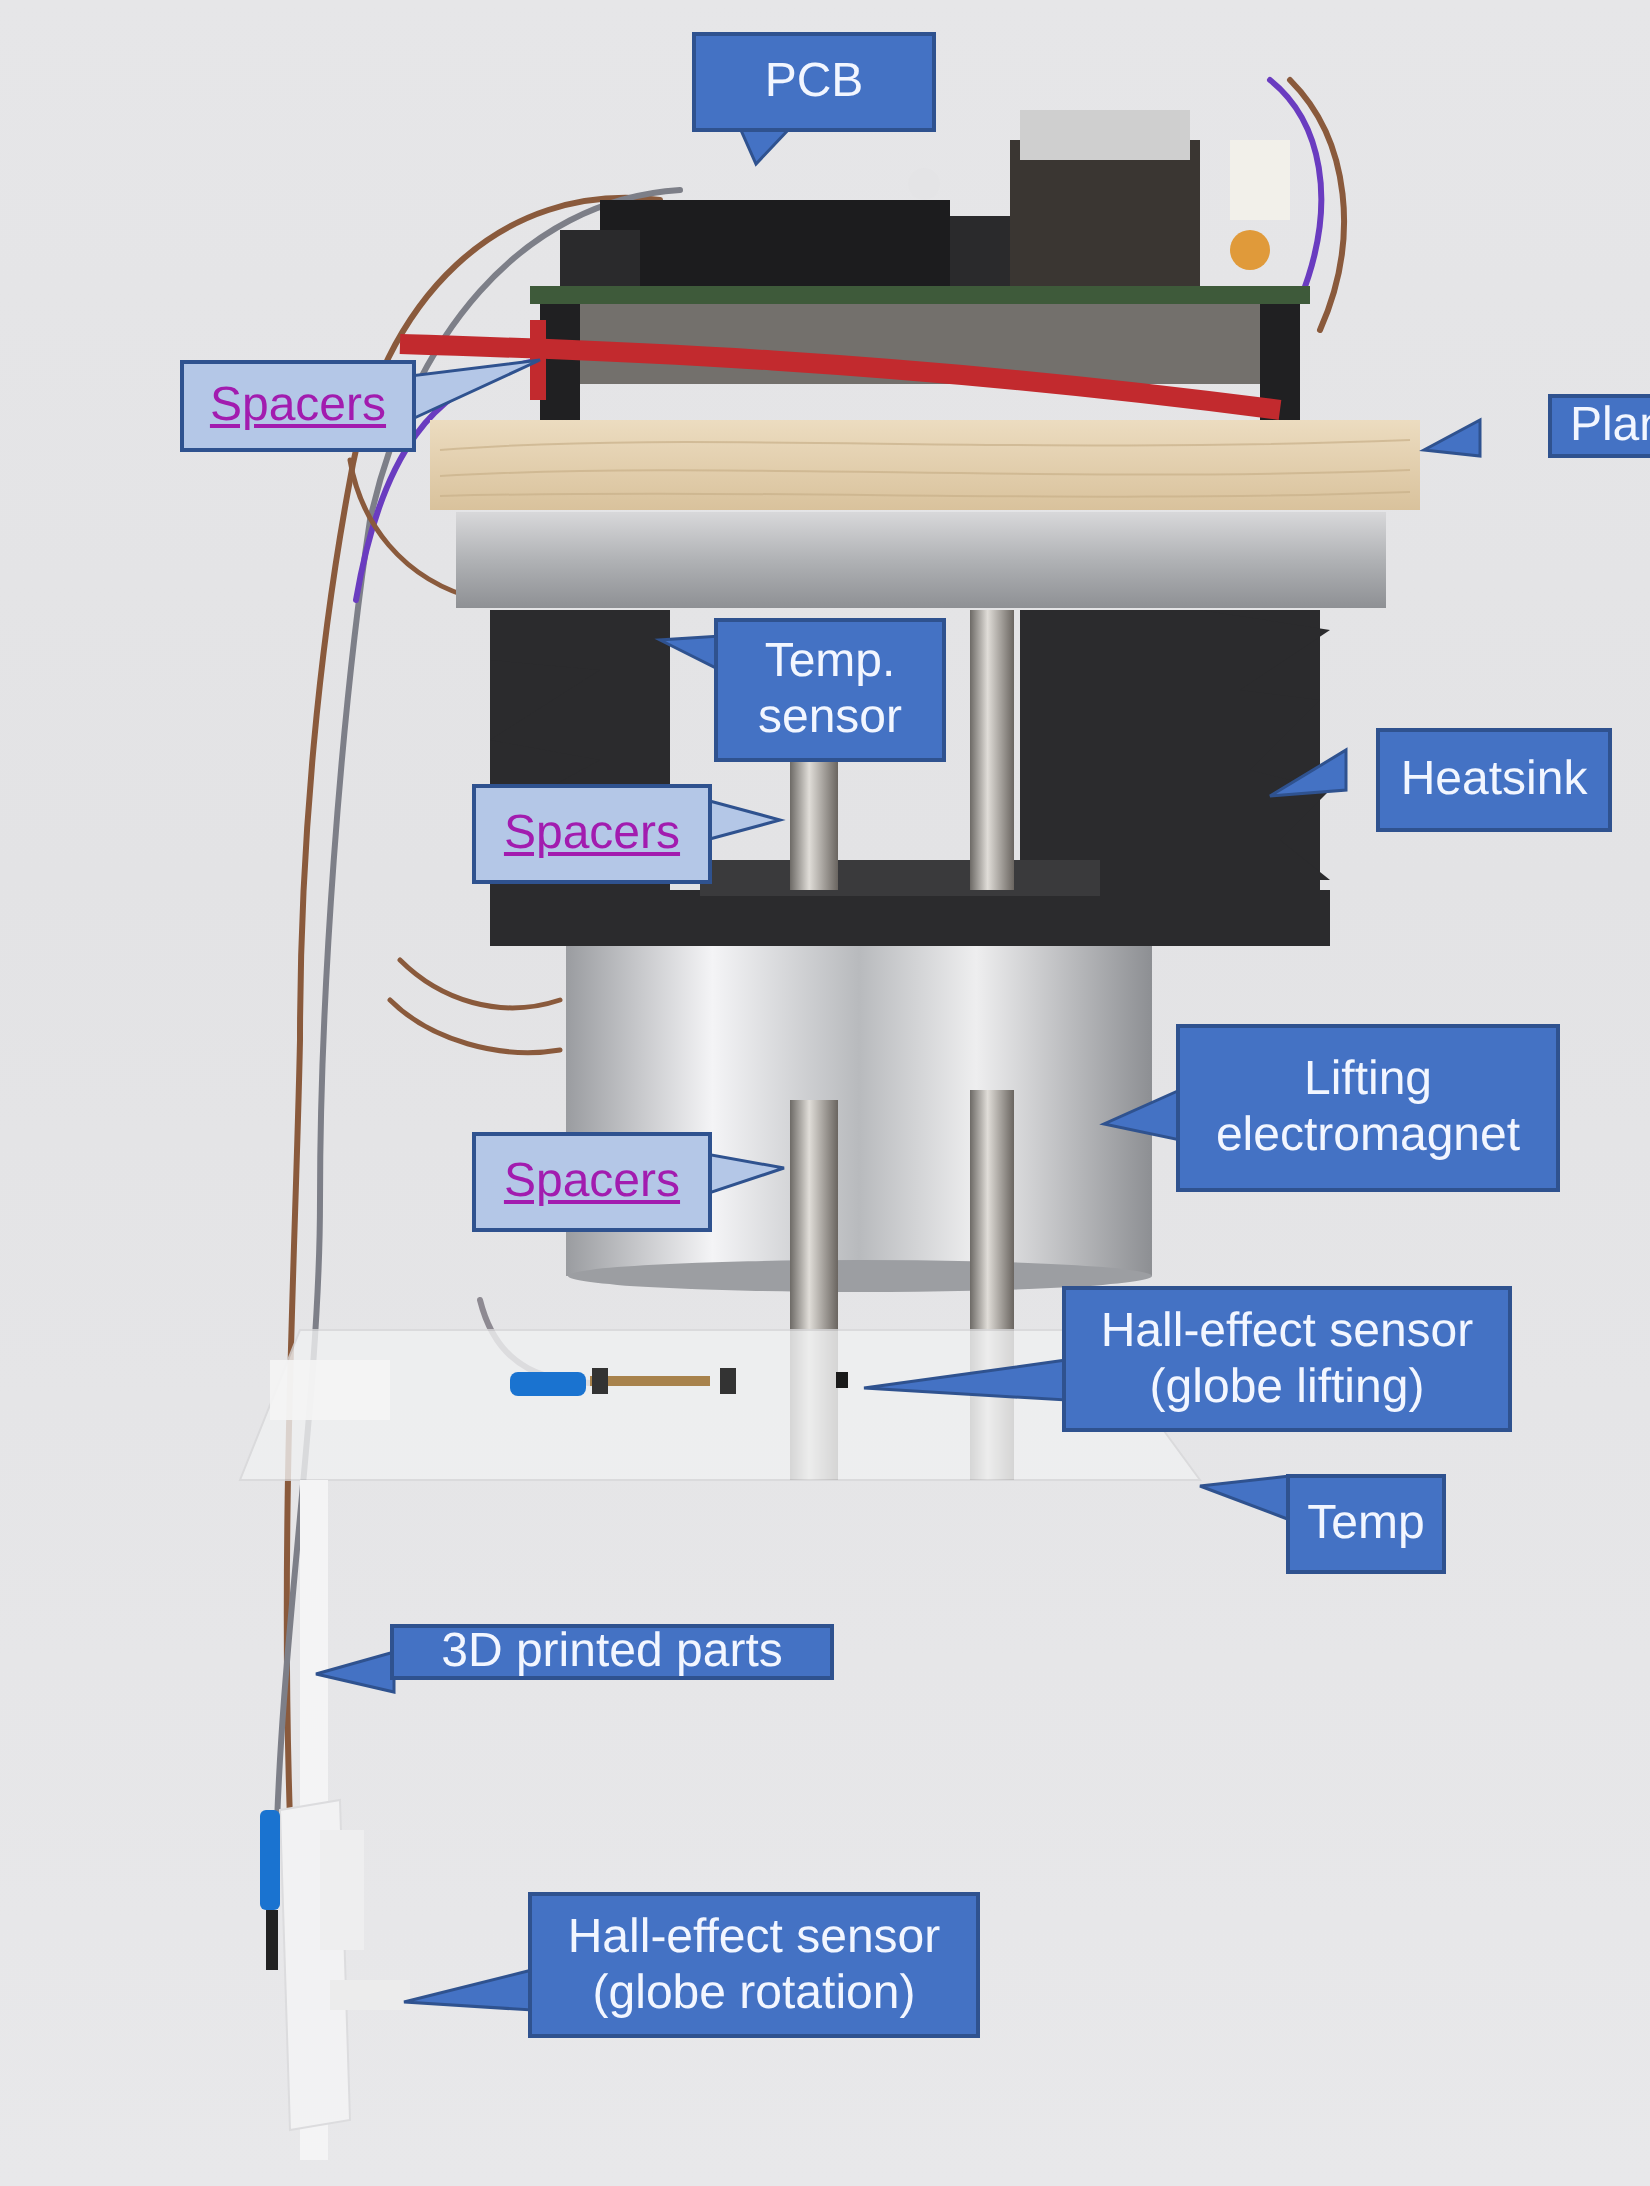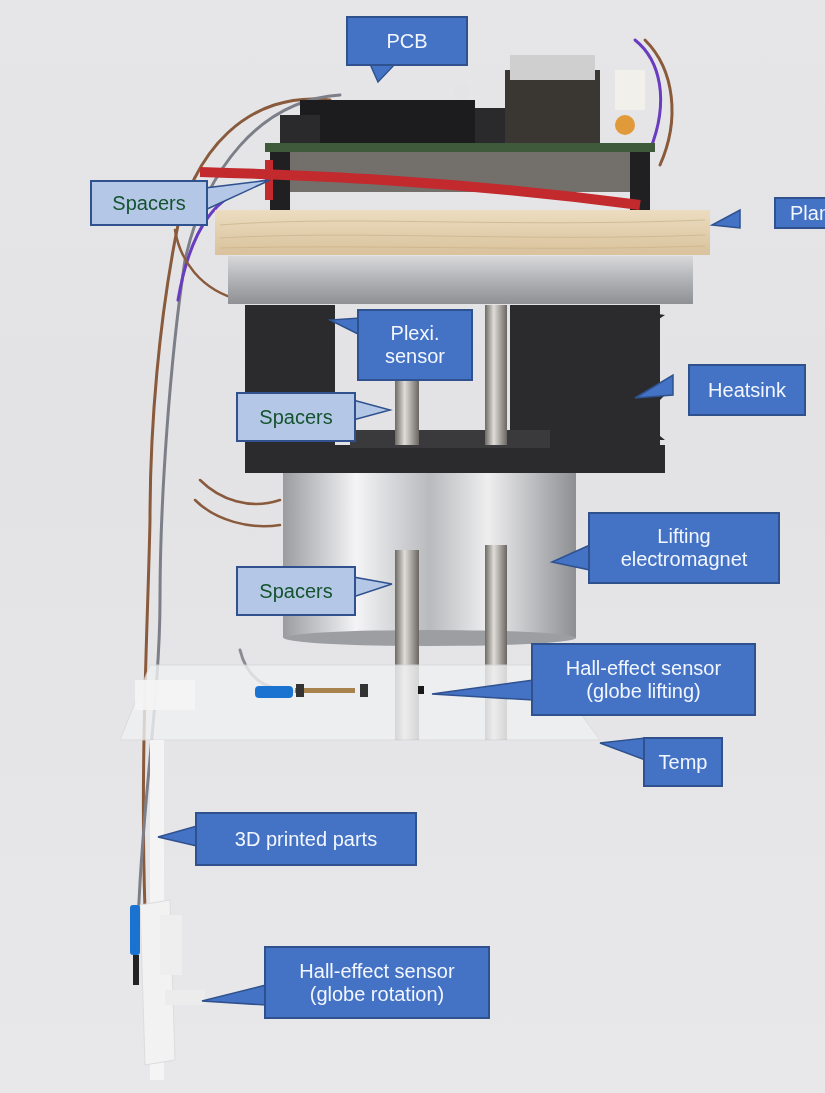--- a/index.html
+++ b/index.html
@@ -4,23 +4,23 @@
 <style>
   html, body { margin: 0; padding: 0; }
   body {
     width: 825px; height: 1093px; overflow: hidden; position: relative;
     background: linear-gradient(180deg, #e6e6e8 0%, #e3e3e5 40%, #e8e8ea 100%);
     font-family: "Liberation Sans", "DejaVu Sans", sans-serif;
   }
   #scene { position: absolute; left: 0; top: 0; width: 825px; height: 1093px; }
 
   .callout { position: absolute; box-sizing: border-box; display: flex; align-items: center; justify-content: center;
-    text-align: center; line-height: 1.15; font-size: 20px; border: 2px solid; }
+    text-align: center; line-height: 1.15; font-size: 24px; border: 2px solid; }
   .callout.dark { background: #4472c4; border-color: #2f528f; color: #f2f6ff; }
-  .callout.light { background: #b4c7e7; border-color: #2f528f; color: #14532d; }
+  .callout.light { background: #b4c7e7; border-color: #2f528f; color: #a21caf; text-decoration: underline; }
   .callout .txt { white-space: pre-line; }
   .pointer { position: absolute; }
 </style>
 </head>
 <body>
 
 <svg id="scene" viewBox="0 0 825 1093" xmlns="http://www.w3.org/2000/svg">
   <defs>
     <linearGradient id="metal" x1="0" x2="1">
       <stop offset="0" stop-color="#9a9ca0"></stop>
@@ -135,42 +135,42 @@
 <div class="callout dark" style="left:346px;top:16px;width:122px;height:50px;">
   <span class="txt">PCB</span>
 </div>
 <div class="callout light" style="left:90px;top:180px;width:118px;height:46px;">
   <span class="txt">Spacers</span>
 </div>
 <div class="callout dark" style="left:774px;top:197px;width:82px;height:32px;">
   <span class="txt">Plank</span>
 </div>
 <div class="callout dark" style="left:357px;top:309px;width:116px;height:72px;">
-  <span class="txt">Plexi.
+  <span class="txt">Temp.
 sensor</span>
 </div>
 <div class="callout dark" style="left:672px;top:364px;width:118px;height:52px;margin-left:16px;">
   <span class="txt">Heatsink</span>
 </div>
 <div class="callout light" style="left:236px;top:392px;width:120px;height:50px;">
   <span class="txt">Spacers</span>
 </div>
-<div class="callout dark" style="left:588px;top:512px;width:192px;height:72px;">
+<div class="callout dark" style="left:588px;top:512px;width:192px;height:84px;">
   <span class="txt">Lifting
 electromagnet</span>
 </div>
 <div class="callout light" style="left:236px;top:566px;width:120px;height:50px;">
   <span class="txt">Spacers</span>
 </div>
 <div class="callout dark" style="left:531px;top:643px;width:225px;height:73px;">
   <span class="txt">Hall-effect sensor
 (globe lifting)</span>
 </div>
 <div class="callout dark" style="left:643px;top:737px;width:80px;height:50px;">
   <span class="txt">Temp</span>
 </div>
-<div class="callout dark" style="left:195px;top:812px;width:222px;height:54px;">
+<div class="callout dark" style="left:195px;top:812px;width:222px;height:28px;">
   <span class="txt">3D printed parts</span>
 </div>
 <div class="callout dark" style="left:264px;top:946px;width:226px;height:73px;">
   <span class="txt">Hall-effect sensor
 (globe rotation)</span>
 </div>
 
 </body></html>

